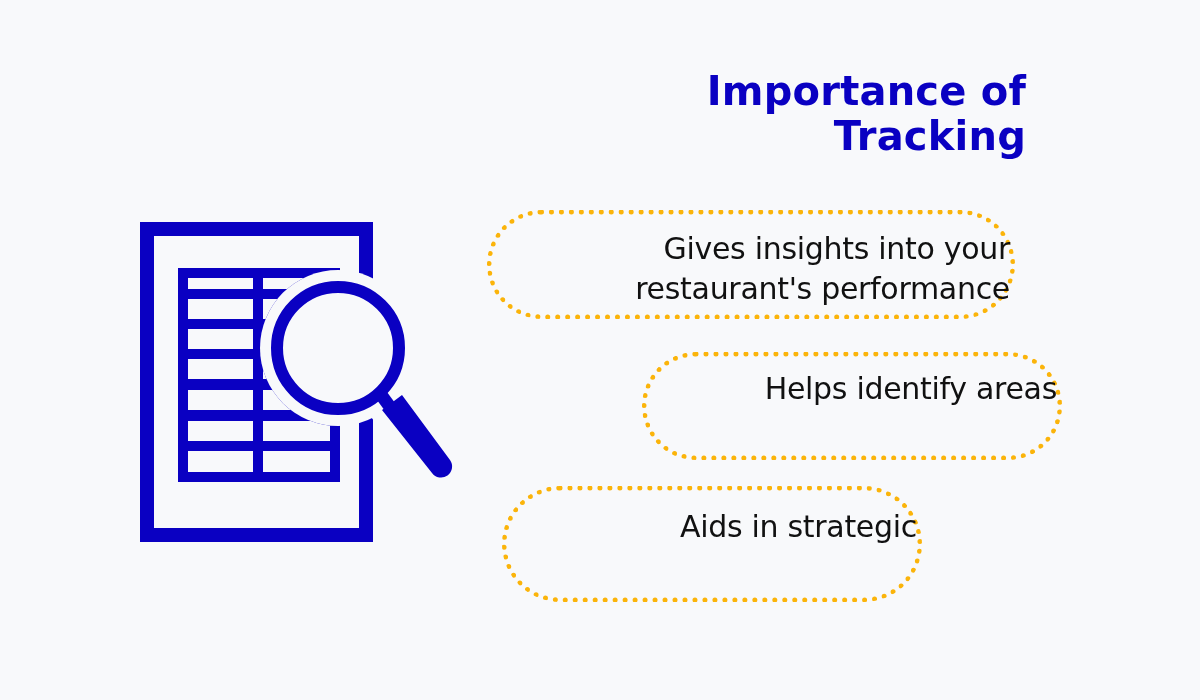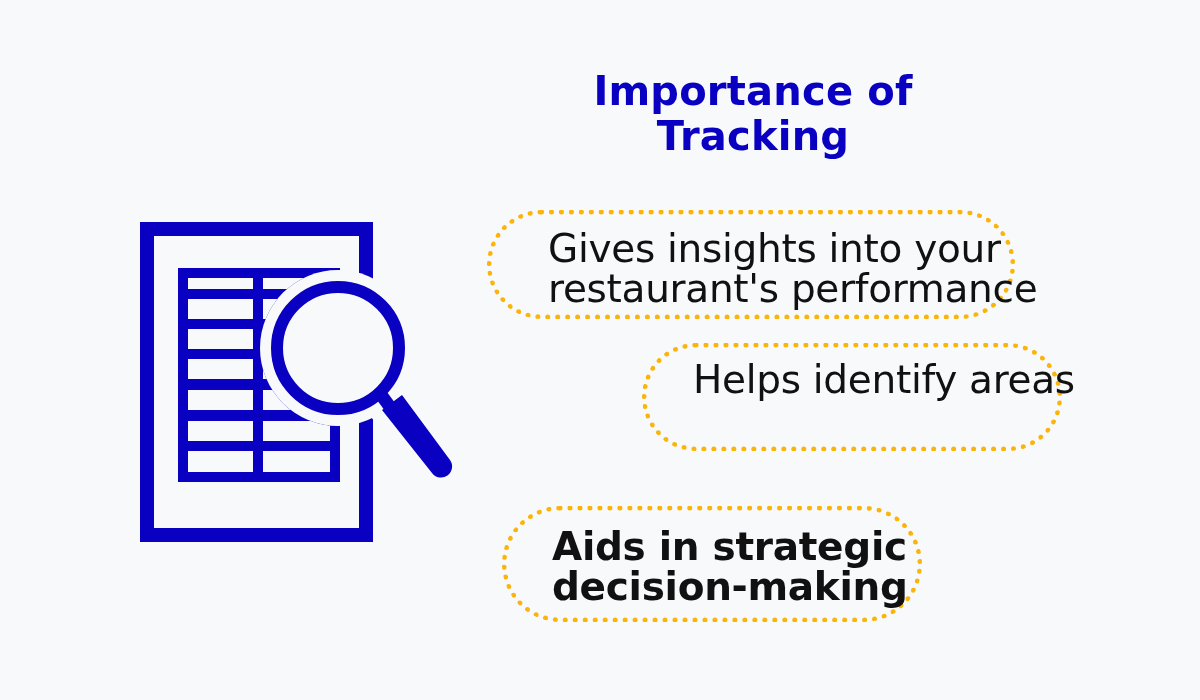--- a/index.html
+++ b/index.html
@@ -14,42 +14,43 @@
     position: absolute;
     left: 480px; top: 42px; width: 546px;
     text-align: center;
     color: #0a00c2;
     font-family: "DejaVu Sans", sans-serif;
     font-weight: bold;
     font-size: 40px;
     line-height: 45px;
     letter-spacing: 0.2px;
   }
-  .title span { display: block; }
+  .title span { display: block; text-align: right; }
   .icon {
     position: absolute;
     left: 130px; top: 210px;
     width: 340px; height: 340px;
   }
   .pill {
     position: absolute;
     box-sizing: border-box;
     border: 5px dotted #fbb40a;
     border-radius: 60px;
     color: #111111;
     font-family: "DejaVu Sans", sans-serif;
-    font-size: 39px;
+    font-size: 30px;
     line-height: 40px;
     font-weight: normal;
     letter-spacing: -0.3px;
+    text-align: right;
   }
   .pill span { display: block; white-space: nowrap; }
   .pill-1 { left: 487px; top: 210px; width: 528px; height: 109px; padding: 14px 0 0 56px; }
-  .pill-2 { left: 642px; top: 343px; width: 420px; height: 108px; padding: 12px 0 0 46px; }
-  .pill-3 { left: 502px; top: 506px; width: 420px; height: 116px; padding: 16px 0 0 45px; font-weight: bold; }
+  .pill-2 { left: 642px; top: 352px; width: 420px; height: 108px; padding: 12px 0 0 46px; }
+  .pill-3 { left: 502px; top: 486px; width: 420px; height: 116px; padding: 16px 0 0 45px; }
 </style>
 </head>
 <body>
 
 <h1 class="title">
   <span>Importance of</span>
   <span>Tracking</span>
 </h1>
 
 <div class="icon">
@@ -97,14 +98,13 @@
   <span>Gives insights into your</span>
   <span>restaurant's performance</span>
 </div>
 
 <div class="pill pill-2">
   <span>Helps identify areas</span>
 </div>
 
 <div class="pill pill-3">
   <span>Aids in strategic</span>
-  <span>decision-making</span>
 </div>
 
 </body></html>

